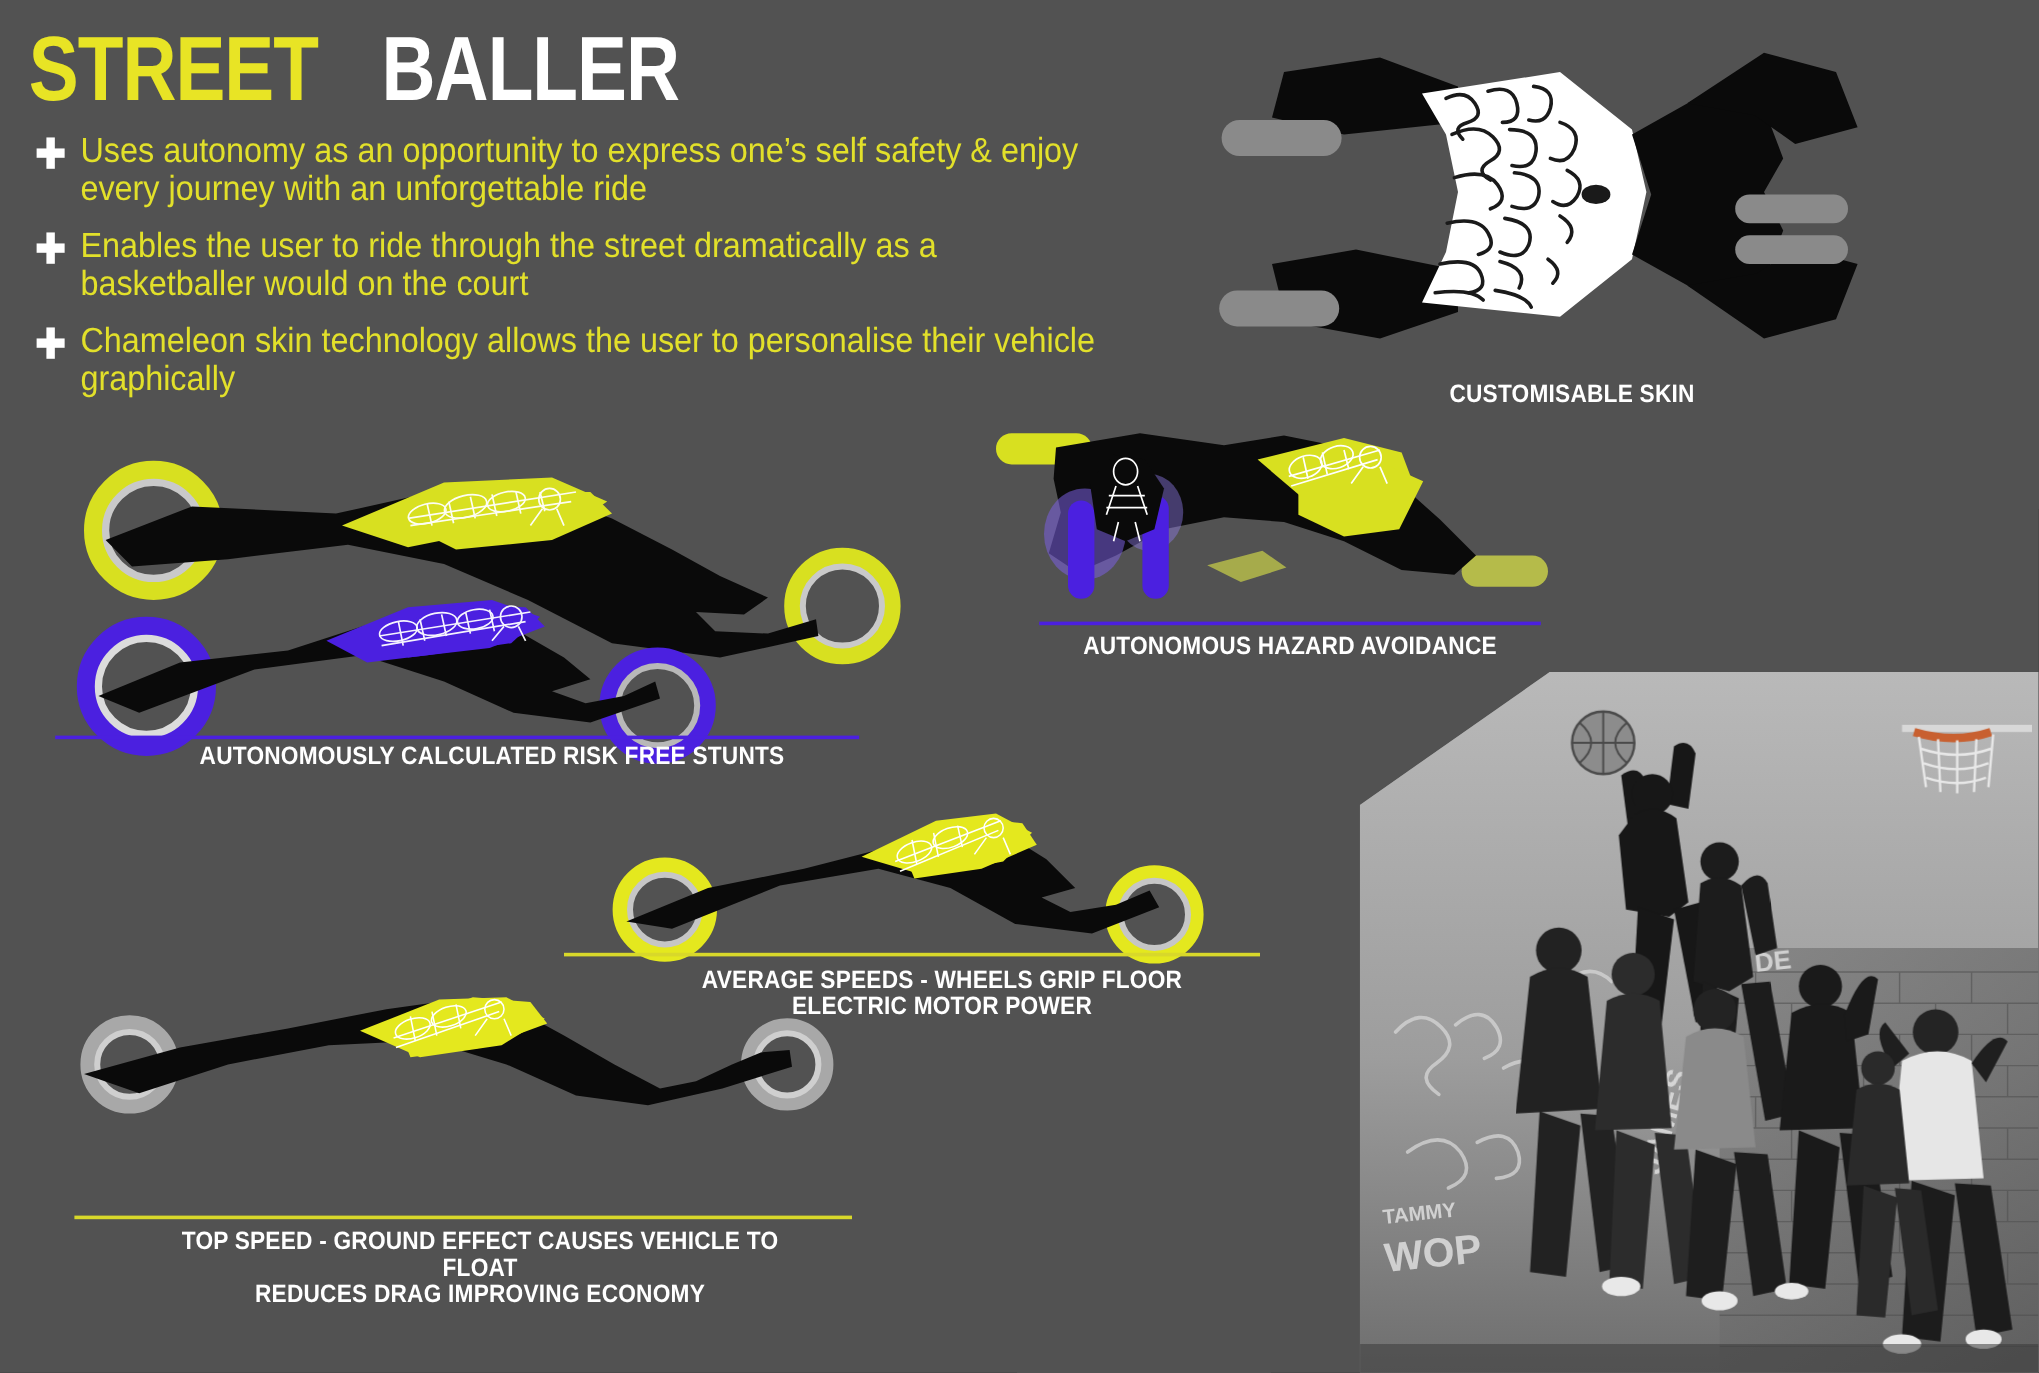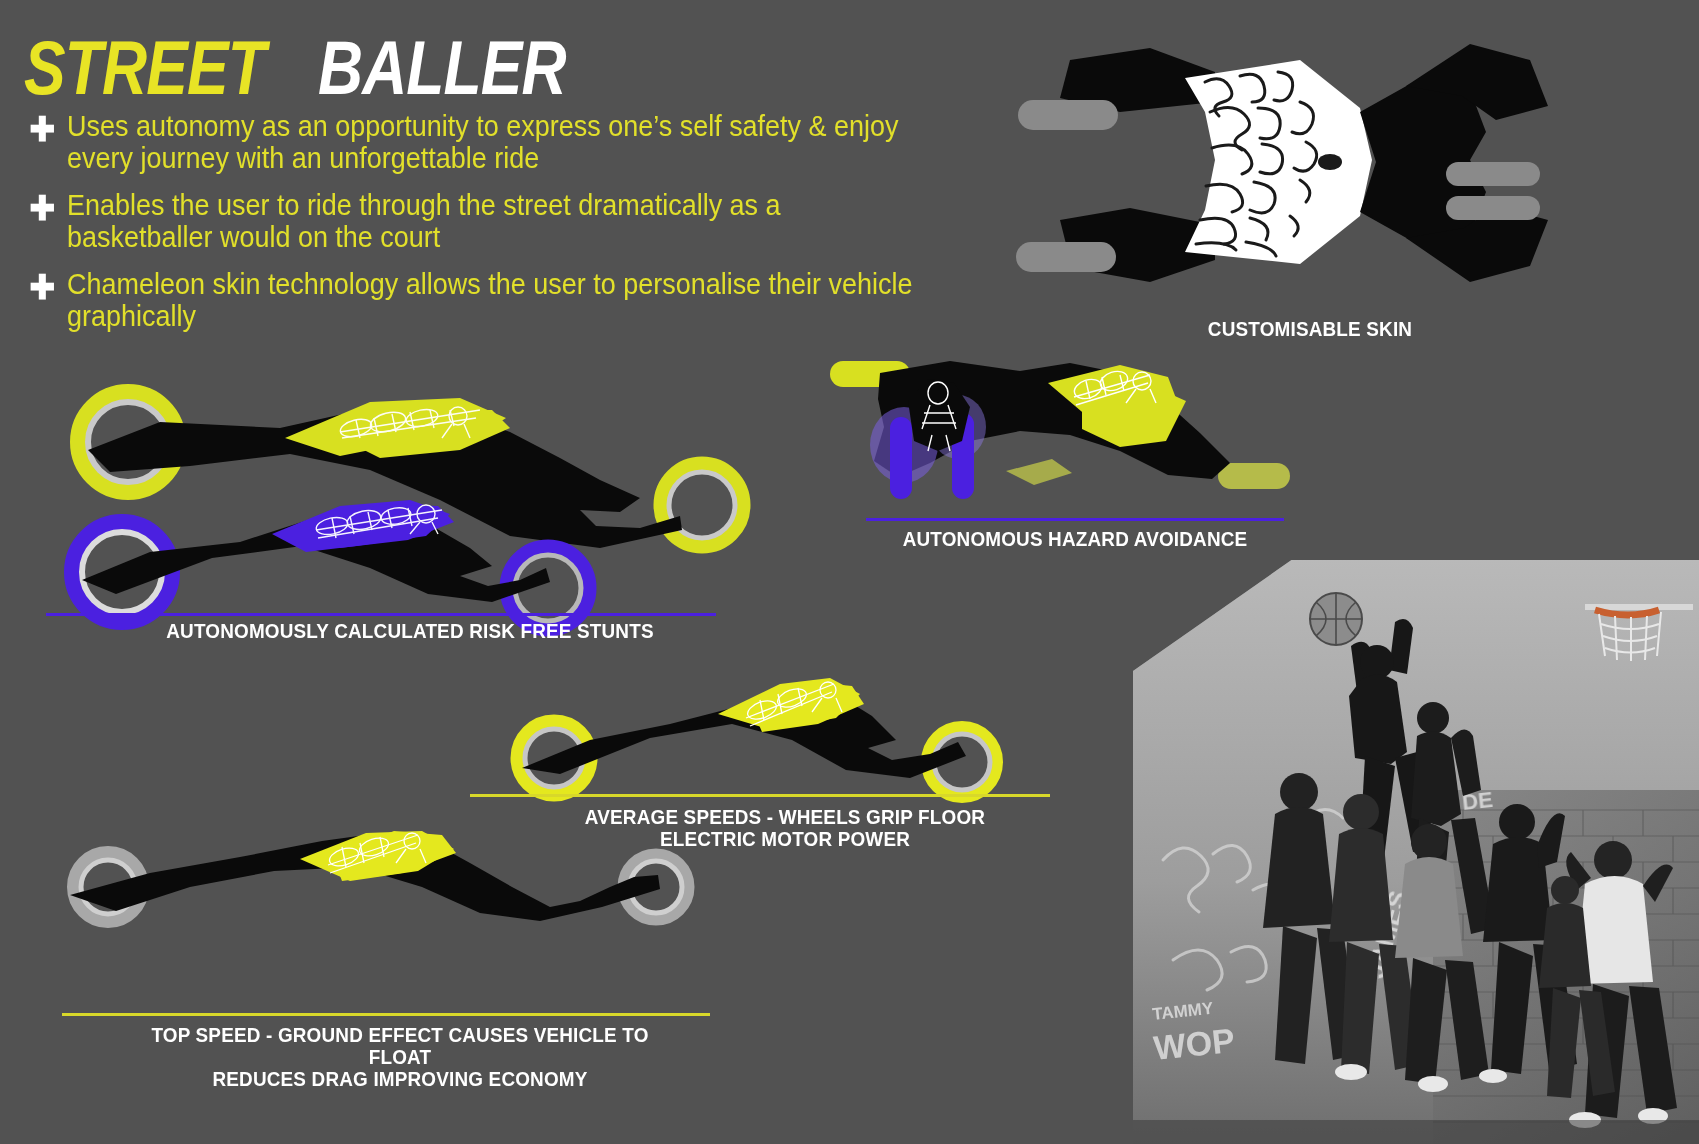--- a/index.html
+++ b/index.html
@@ -4,21 +4,21 @@
 <style>
   * { margin:0; padding:0; box-sizing:border-box; }
   html,body { background:#2b2b2b; }
   body {
     width:1699px; height:1144px; position:relative; overflow:hidden;
     background:#525252;
     font-family:"Liberation Sans", sans-serif;
   }
 
   
-  #title-block { position:absolute; left:24px; top:24px;font-style:italic; }
+  #title-block { position:absolute; left:24px; top:14px; }
   .title-text {
     font-size:76px; font-weight:bold; letter-spacing:-1px;
     font-family:"Liberation Sans", sans-serif;
     display:inline-block;
     transform:scaleX(0.82); transform-origin:left center;
   }
   .title-street { color:#e8e425; }
   .title-baller { color:#ffffff; }
 
   

